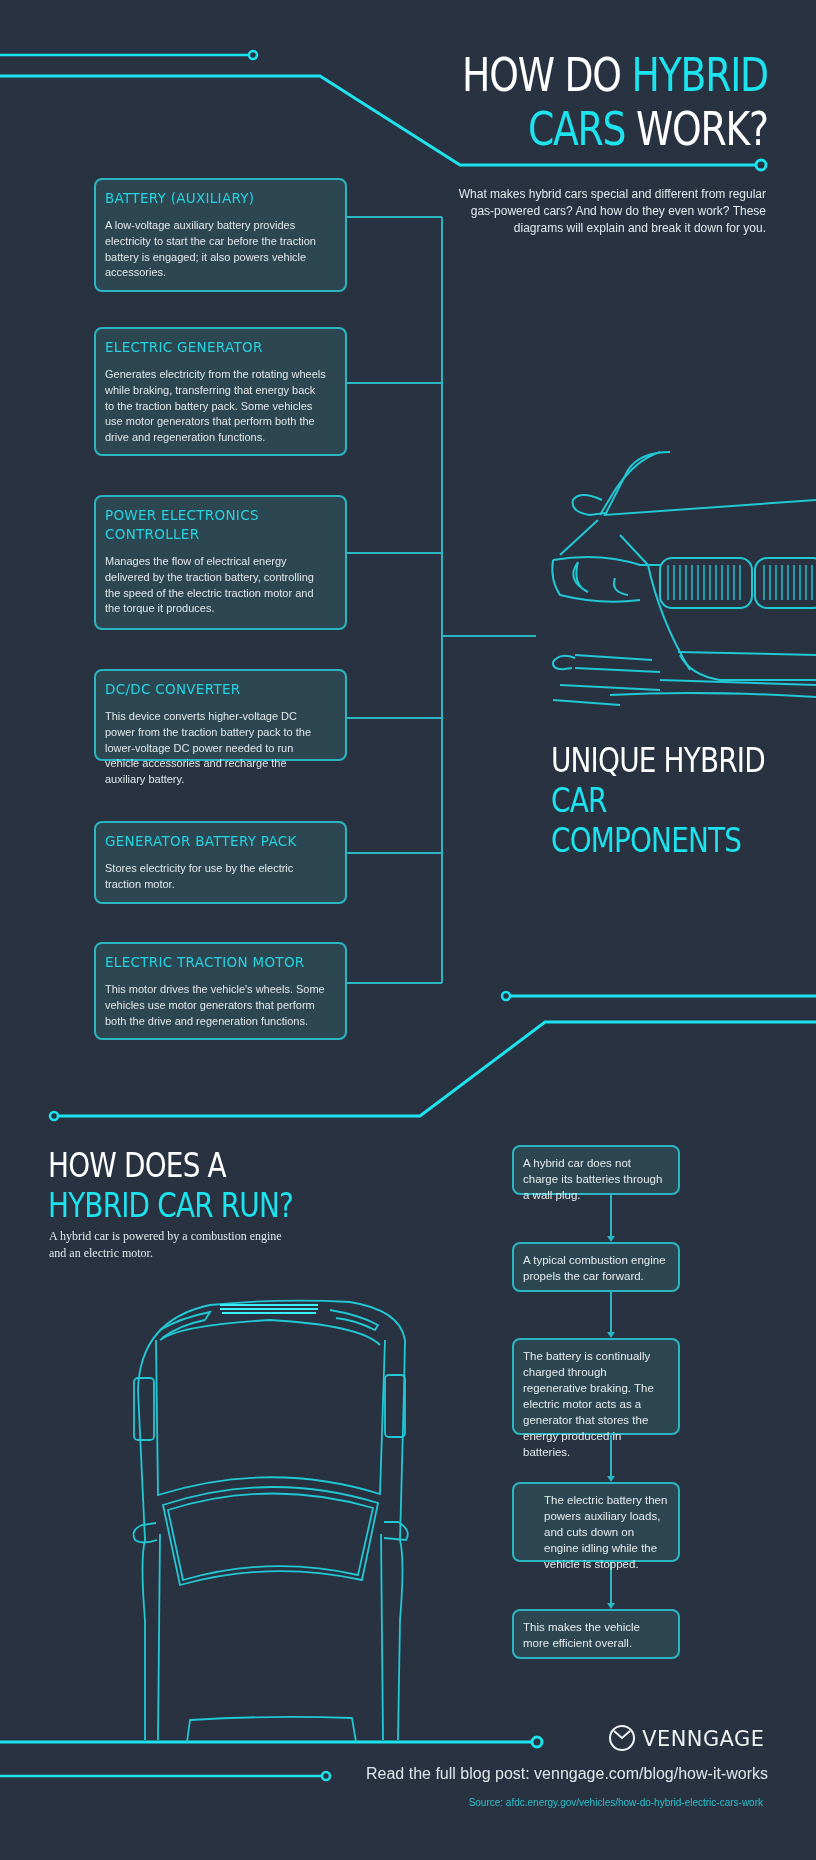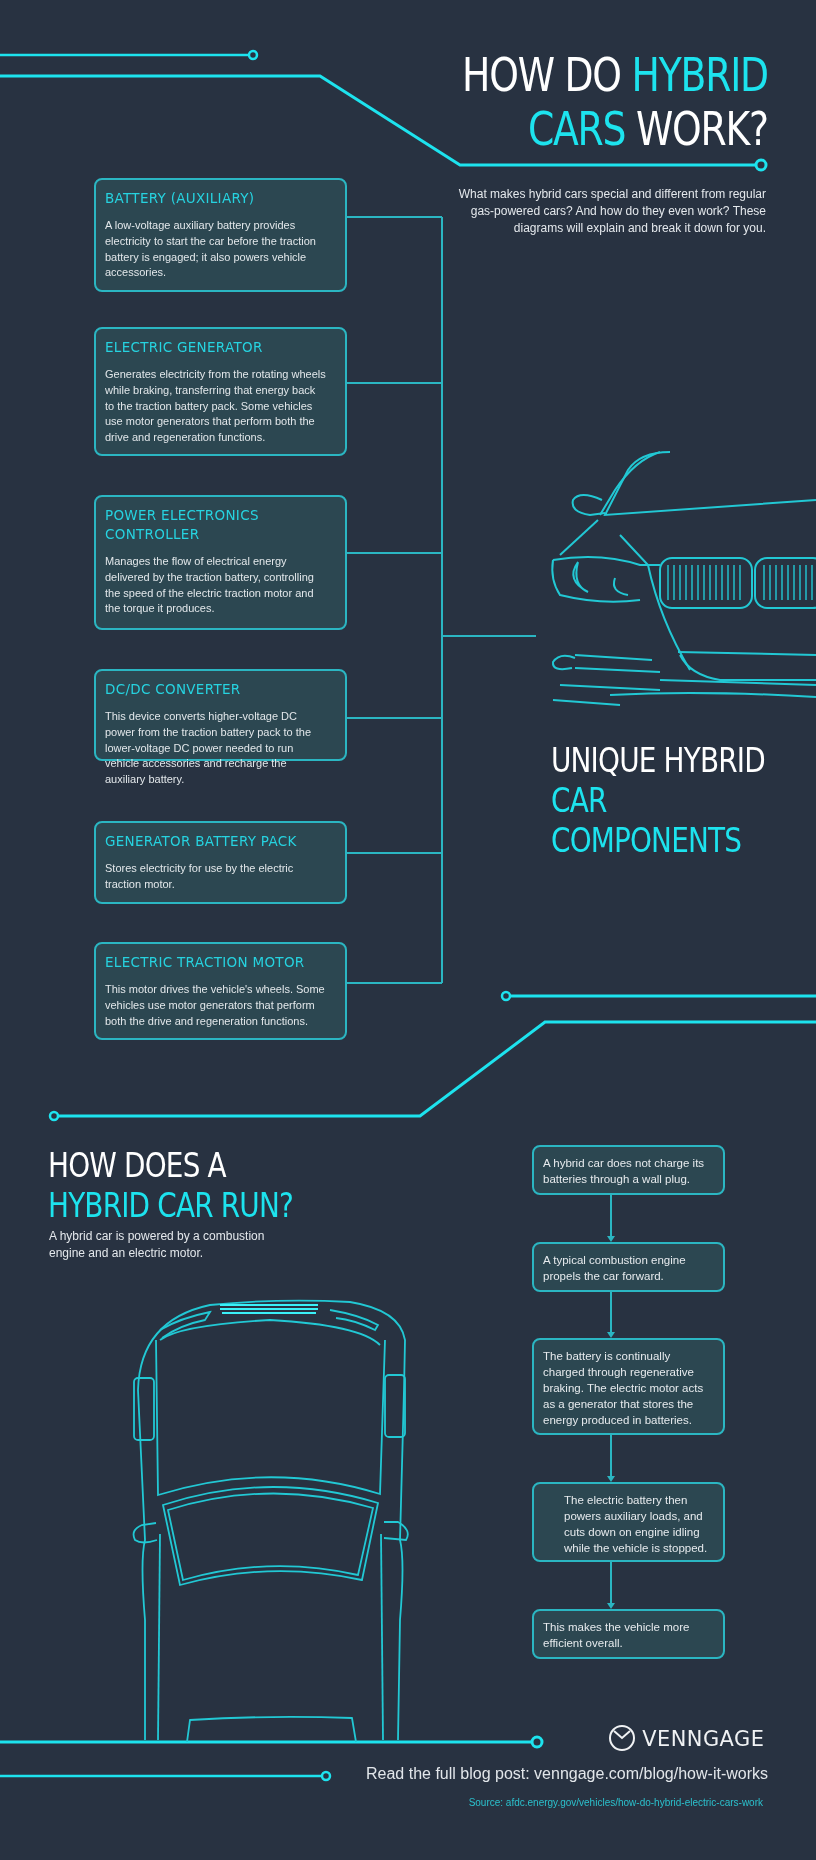--- a/index.html
+++ b/index.html
@@ -32,24 +32,24 @@
   }
   .card-body { font-size: 11px; line-height: 15.8px; color: #e2e7ea; margin-top: 10px; }
 
   .sec-title {
     position: absolute; font-family: "DejaVu Sans", sans-serif;
     font-size: 34px; line-height: 40px; letter-spacing: -1px;
     transform: scaleX(0.82); color: #fff;
   }
   .unique { left: 551px; top: 740px; transform-origin: left top; }
   .howdoes { left: 48px; top: 1145px; transform-origin: left top; }
-  .run-desc { position: absolute; left: 49px; top: 1228px; width: 240px; font-size: 12px; line-height: 17px; color: #e4e8ec; }
+  .run-desc { position: absolute; left: 49px; top: 1228px; width: 240px; font-size: 12px; line-height: 17px; color: #e4e8ec; font-family: Liberation Serif, serif; }
 
   .step {
-    position: absolute; left: 532px; width: 193px;
+    position: absolute; left: 512px; width: 168px;
     background: #2c4751; border: 2px solid #2bb6c2; border-radius: 8px;
     padding: 8px 9px; font-size: 11.5px; line-height: 16px; color: #e6eaed;
   }
 
   .footer-brand { position: absolute; right: 48px; top: 1724px; display: flex; align-items: center; gap: 3px; }
   .brand-name { font-size: 22px; letter-spacing: 0.5px; color: #f0f2f4; font-family: "DejaVu Sans", sans-serif; font-weight: normal; transform: scaleX(0.95); }
   .blog { position: absolute; right: 48px; top: 1765px; font-size: 16px; color: #e2e6ea; }
   .source { position: absolute; right: 53px; top: 1797px; font-size: 10px; color: #2bc0cc; }
 </style>
 </head>

